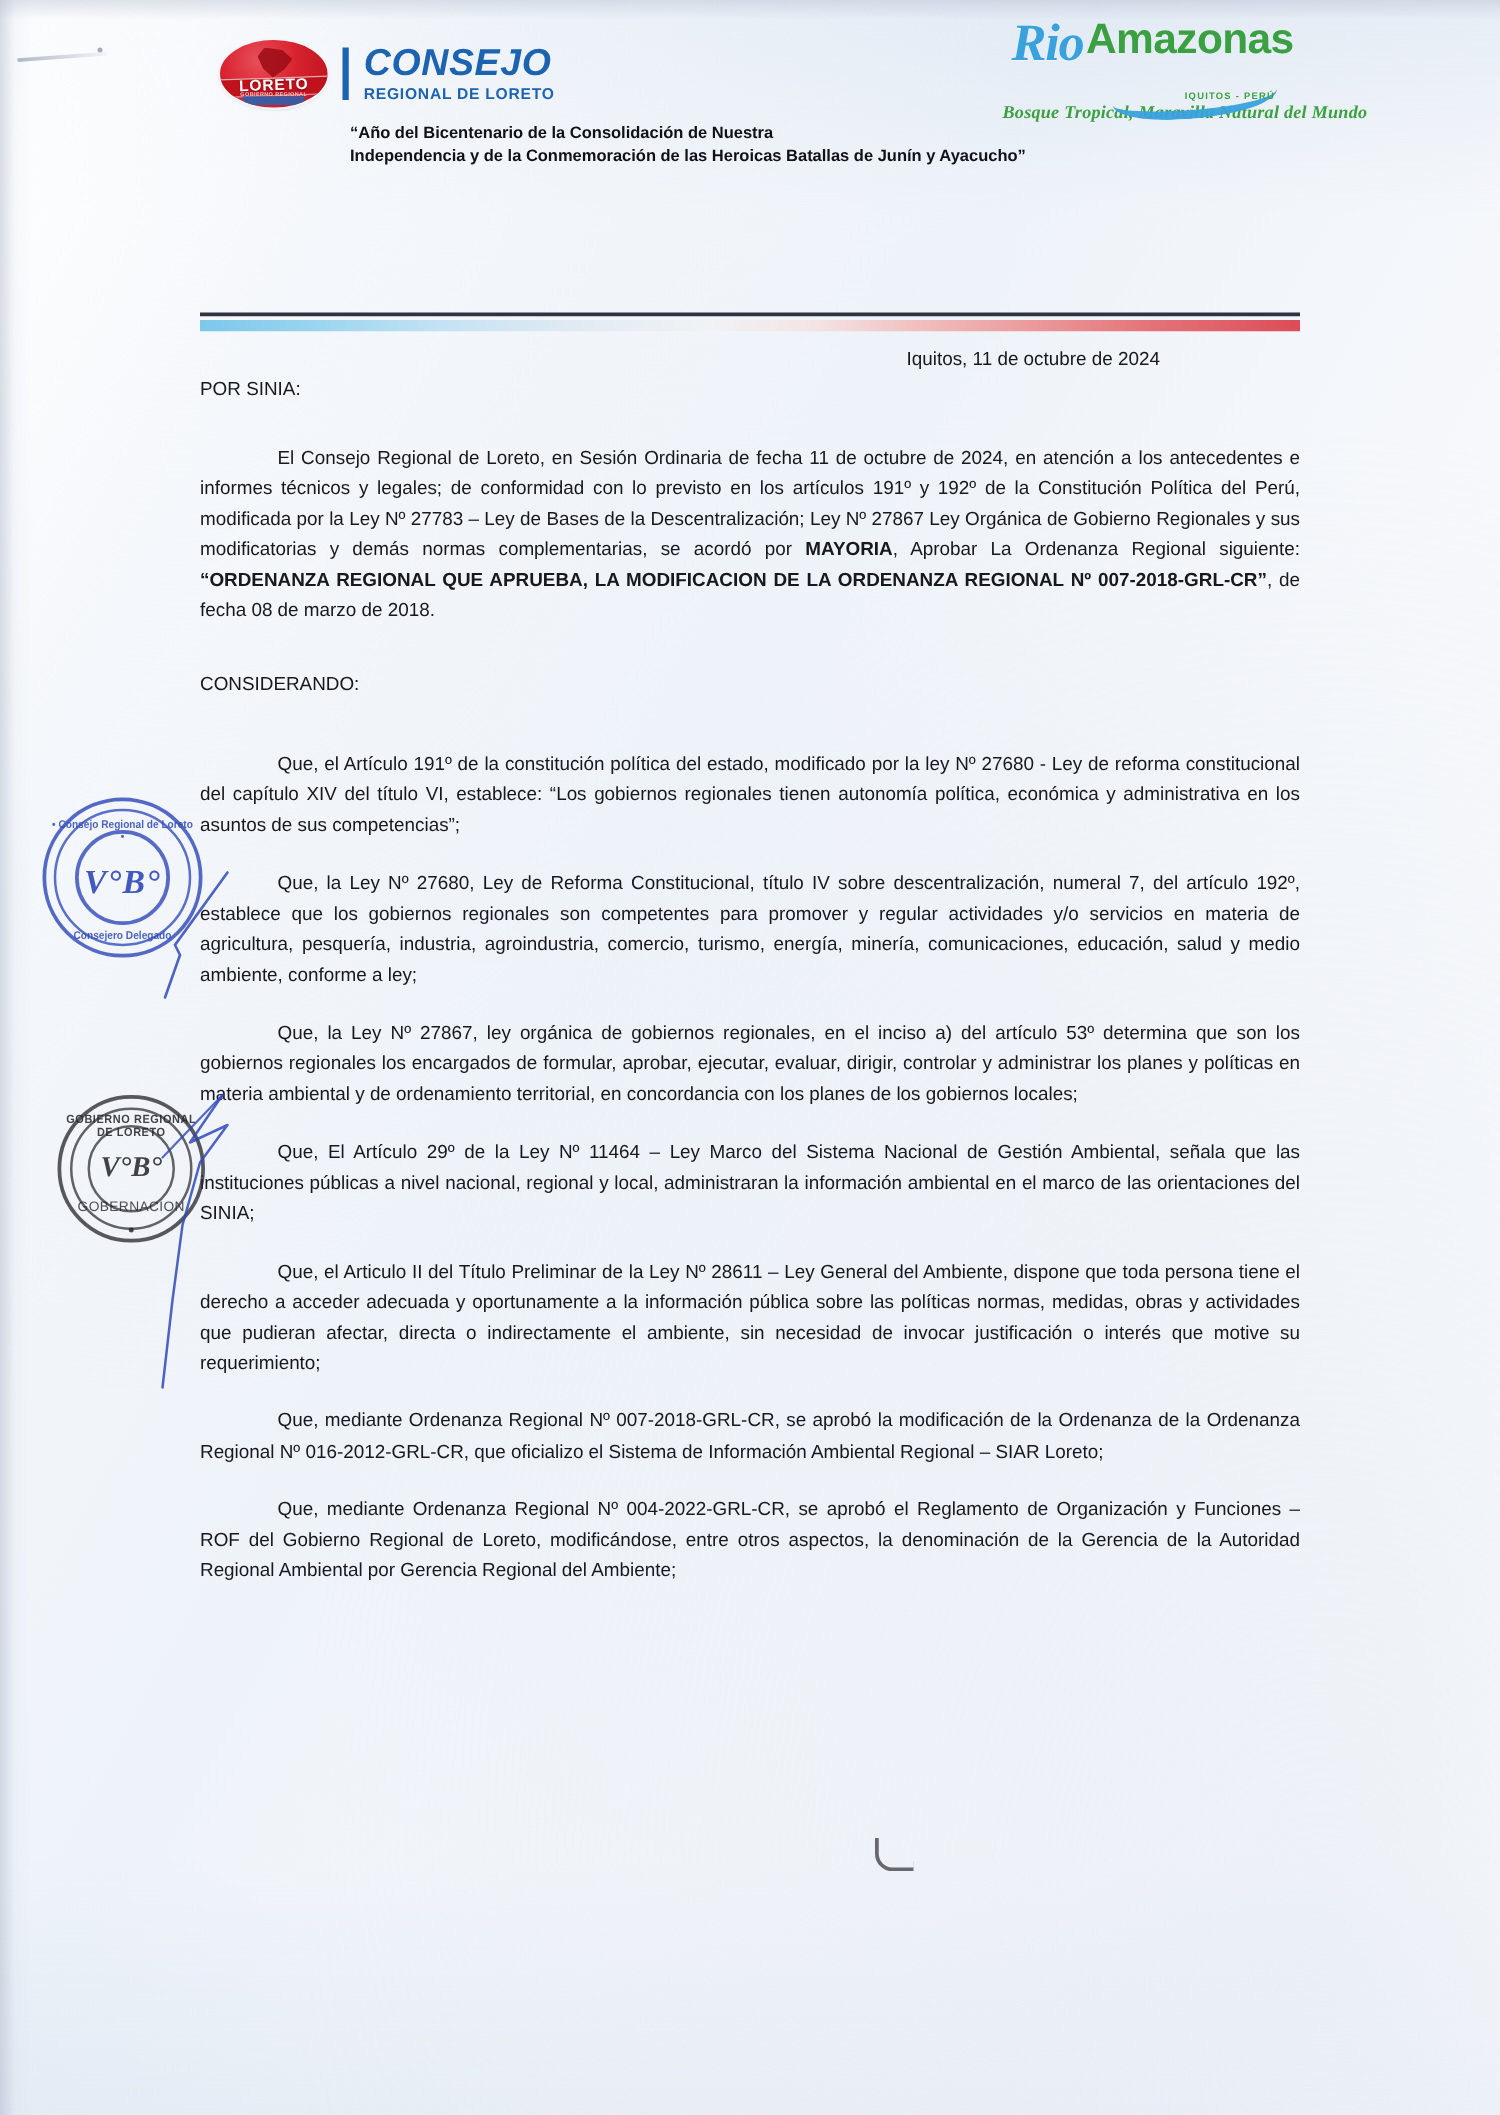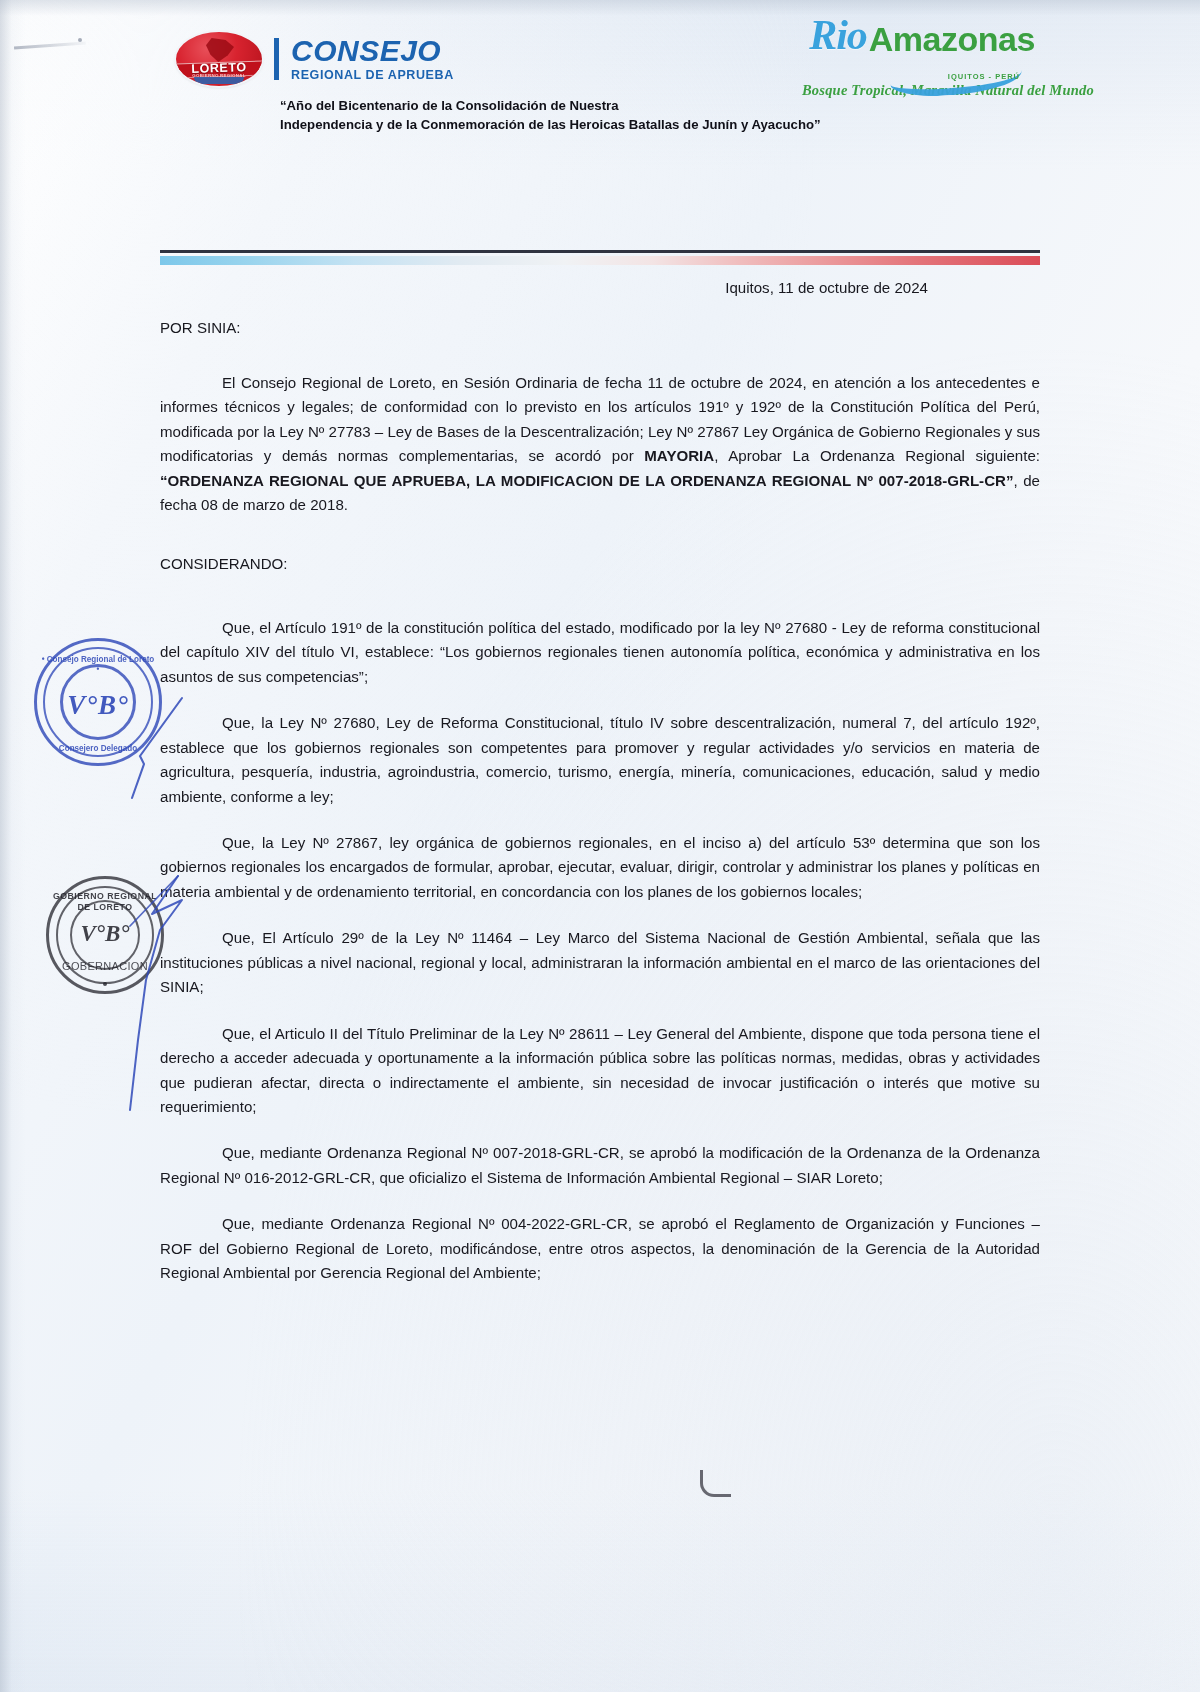--- a/index.html
+++ b/index.html
@@ -157,21 +157,21 @@
 
   .logo-right {
     position: absolute;
     right: 158px;
     top: 14px;
     width: 240px;
     text-align: center;
   }
   .rio-line {
     display: flex;
-    align-items: flex-end;
+    align-items: flex-start;
     justify-content: center;
     gap: 2px;
     line-height: 1;
   }
   .rio-word {
     font-family: "Liberation Serif", serif;
     font-style: italic;
     font-weight: bold;
     font-size: 42px;
     color: #39a2dd;
@@ -297,21 +297,20 @@
   }
   .body-area .narrow {
     display: block;
     transform: scaleX(0.93);
     transform-origin: left center;
     width: 107.5%;
   }
   .date-line {
     text-align: right;
     padding-right: 112px;
-    margin-bottom: 16px;
   }
   .addressee {
     margin-bottom: 36px;
   }
   .por-cuanto {
     margin-bottom: 30px;
   }
   .considerando {
     margin-top: 34px;
     margin-bottom: 40px;
@@ -483,21 +482,21 @@
       <div class="loreto-seal">
         <div class="map"></div>
         <div class="band"></div>
         <div class="band-text">LORETO</div>
         <div class="sub-text">GOBIERNO REGIONAL</div>
         <div class="blue-base"></div>
       </div>
       <div class="logo-divider"></div>
       <div class="consejo-wordmark">
         <div class="l1">CONSEJO</div>
-        <div class="l2">REGIONAL DE APRUEBA</div>
+        <div class="l2">REGIONAL DE LORETO</div>
       </div>
     </div>
 
     <div class="logo-right">
       <div class="rio-line">
         <span class="rio-word">Rio</span>
         <span class="amazonas-word">Amazonas</span>
       </div>
       <div class="rio-swoosh"></div>
       <div class="iquitos-peru">IQUITOS - PERÚ</div>

